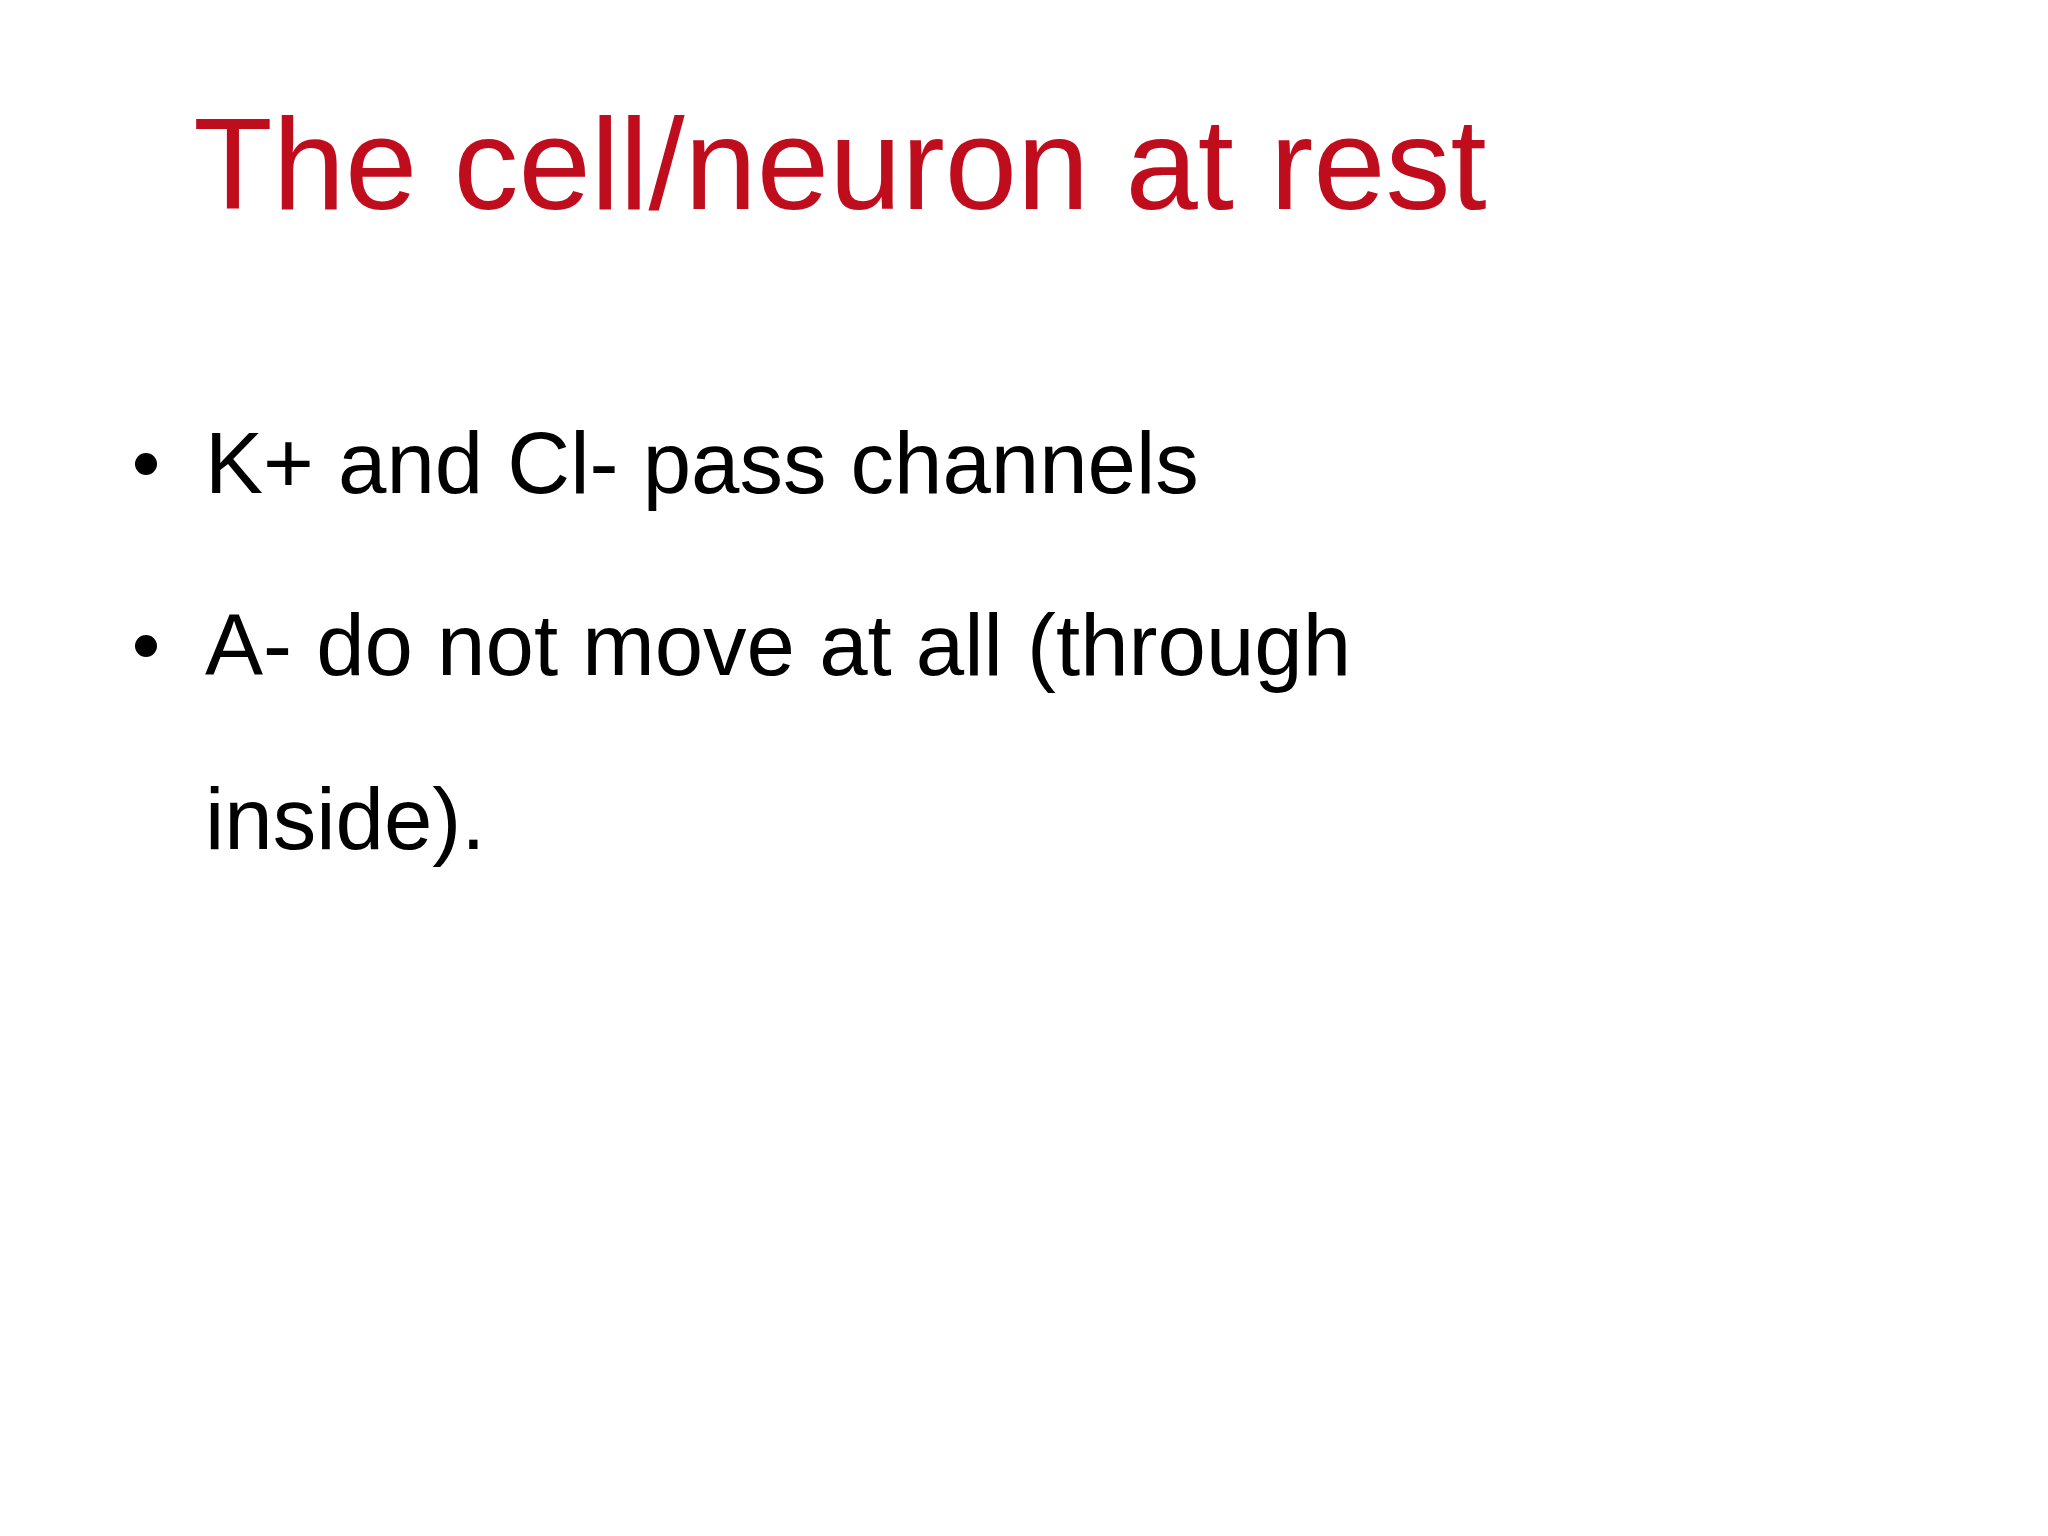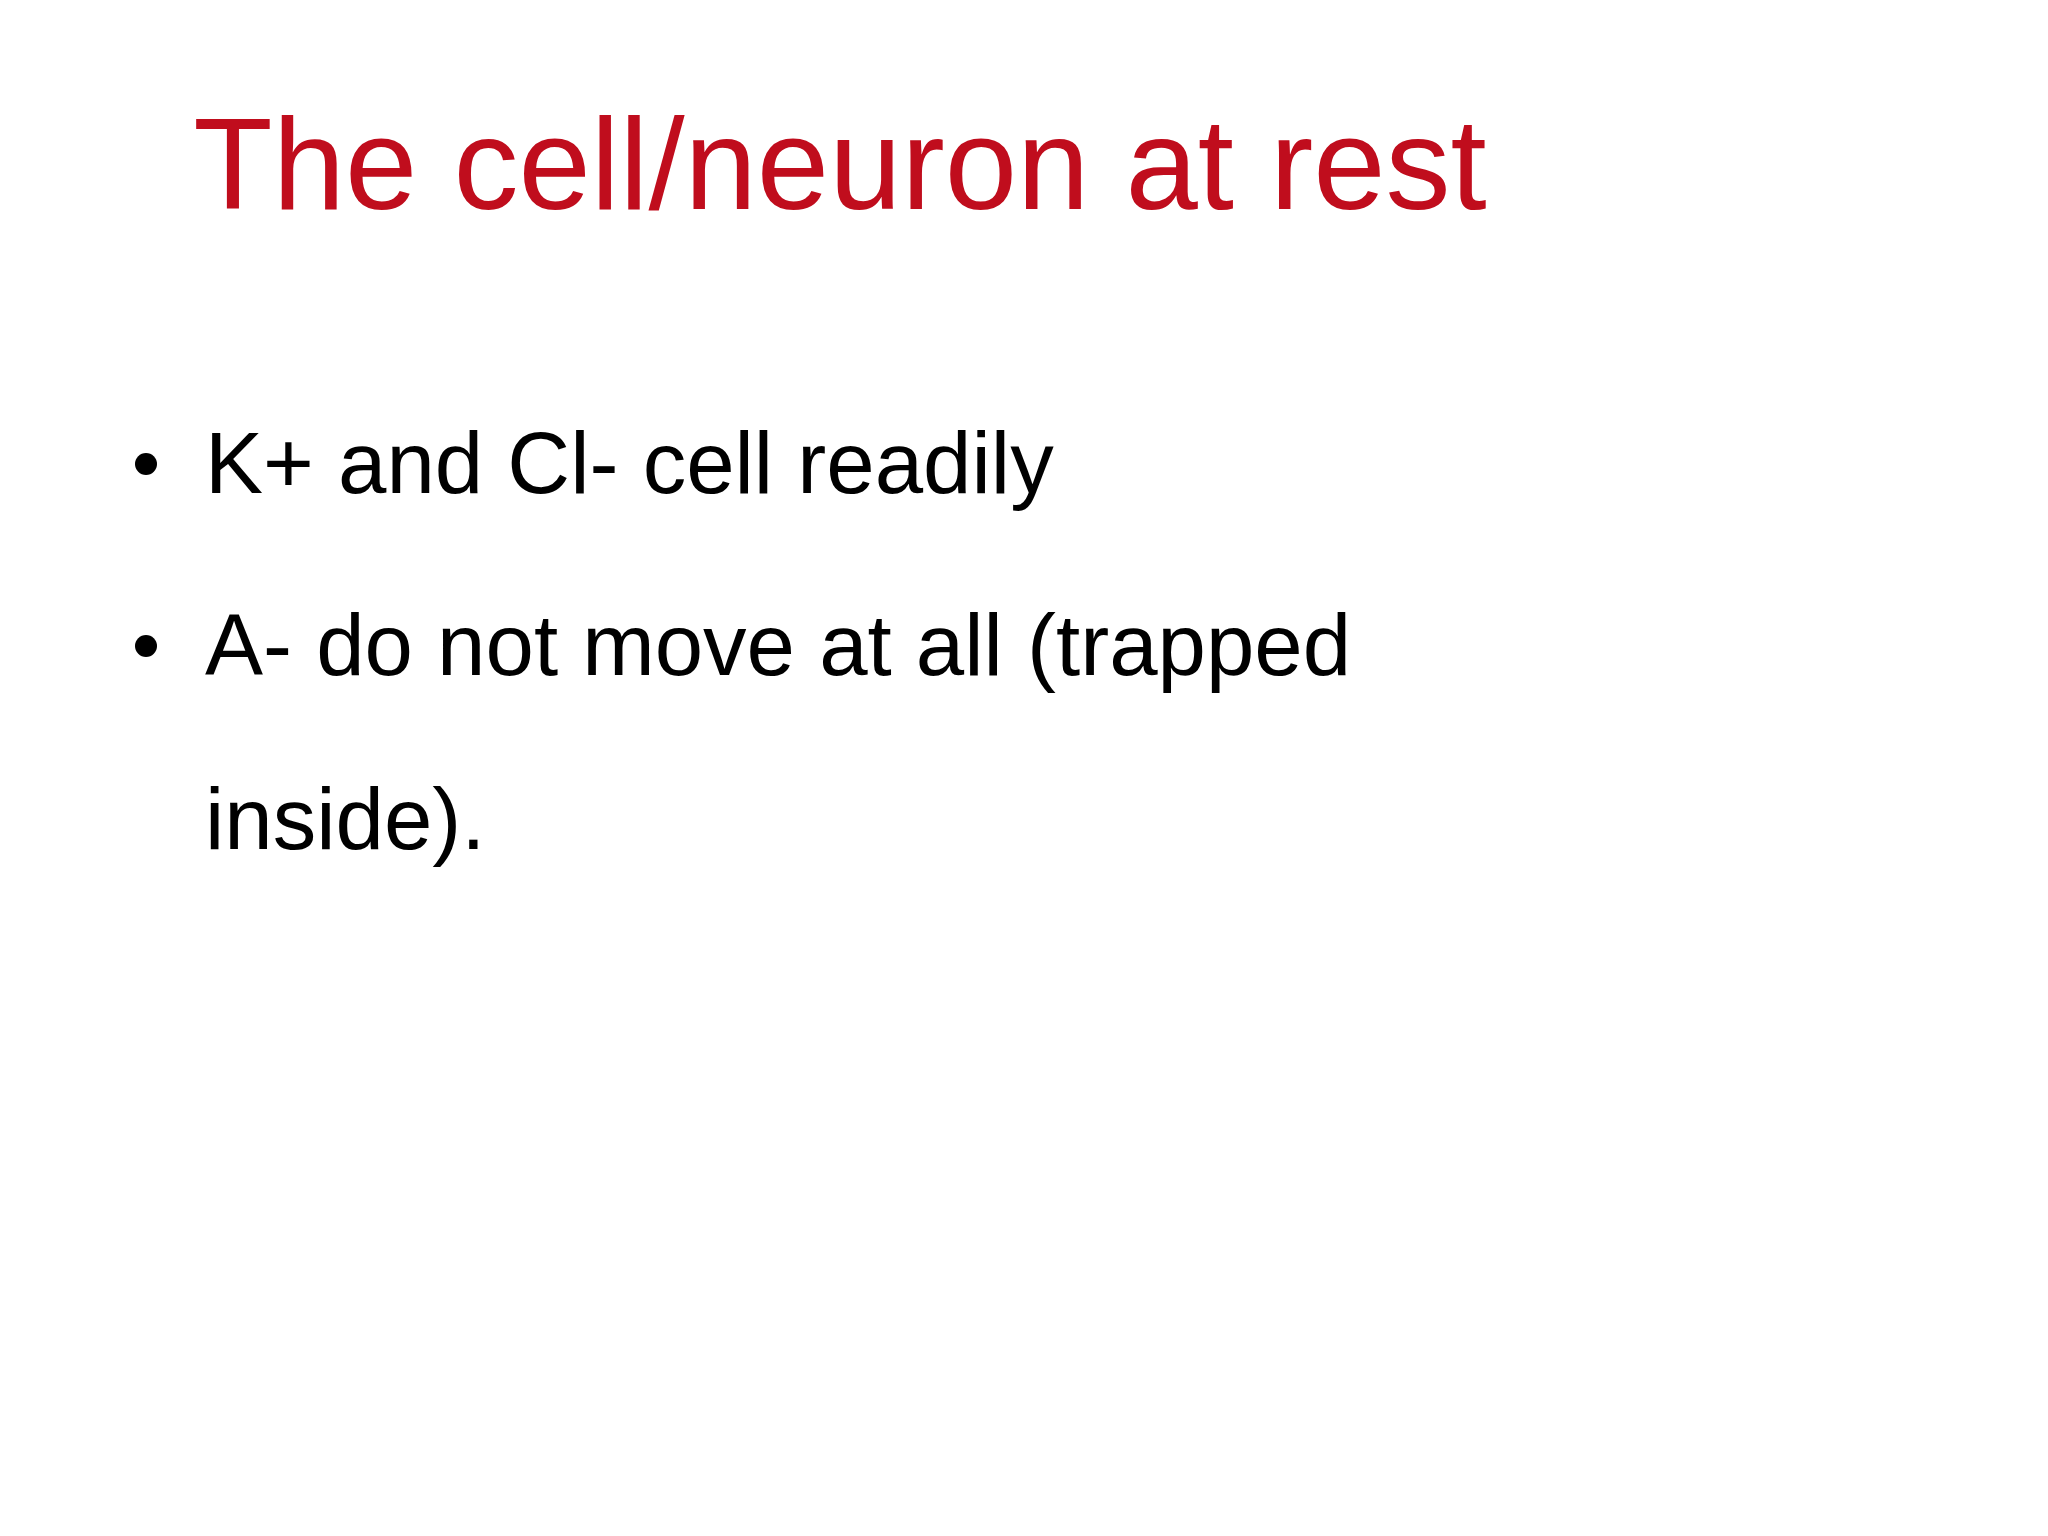--- a/index.html
+++ b/index.html
@@ -52,20 +52,20 @@
 </style>
 </head>
 <body>
 
 <div class="slide" style="background: rgb(255, 255, 255);">
   <h1 class="title" style="color: rgb(192, 13, 29);">The cell/neuron at rest</h1>
 
   <ul class="bullets" style="color: rgb(0, 0, 0);">
     <li class="bullet">
       <span class="dot"></span>
-      <span class="btxt">K+ and Cl- cell readily</span>
+      <span class="btxt">K+ and Cl- pass channels</span>
     </li>
     <li class="bullet">
       <span class="dot"></span>
-      <span class="btxt">A- do not move at all (trapped inside).</span>
+      <span class="btxt">A- do not move at all (through inside).</span>
     </li>
   </ul>
 </div>
 
 </body></html>

